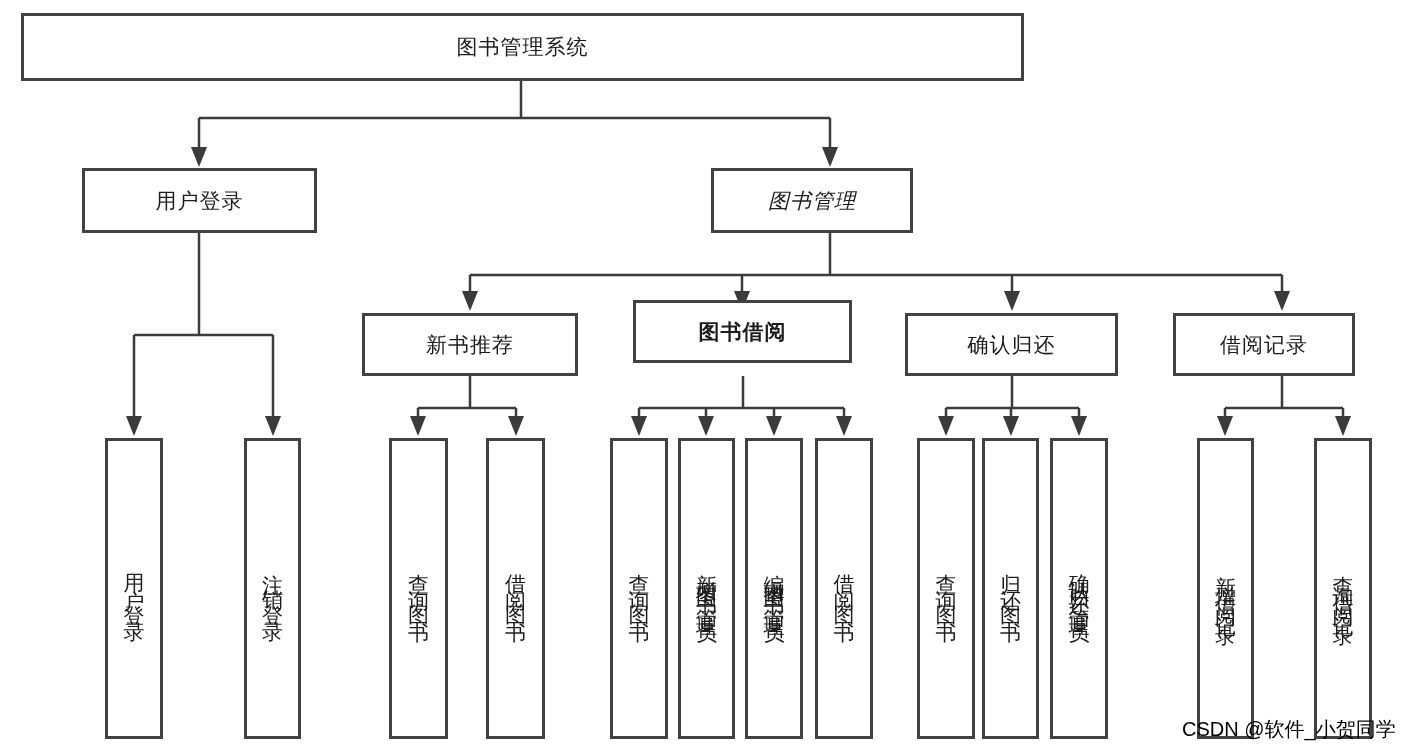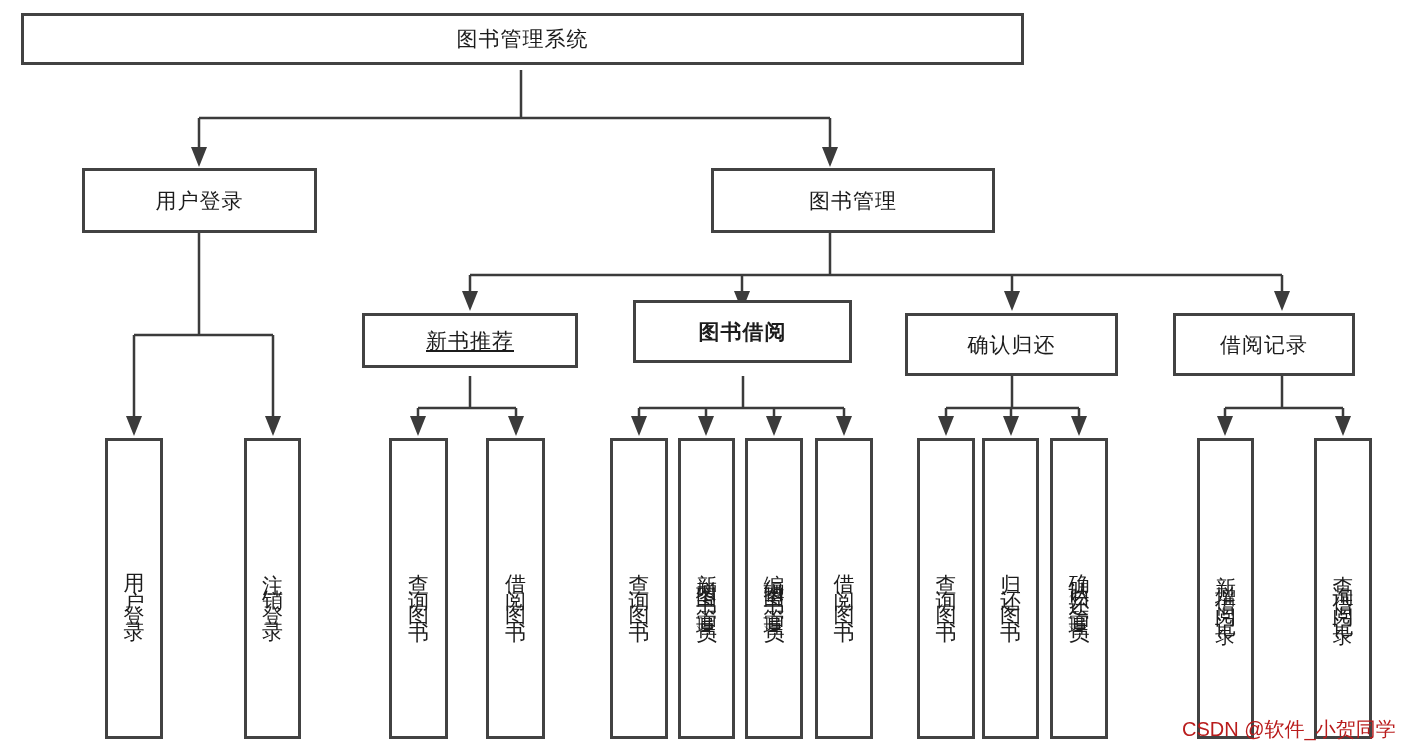--- a/index.html
+++ b/index.html
@@ -35,21 +35,21 @@
     text-orientation:mixed;
     font-size:21px;color:#1c1c1c;
   }
   .ls4{letter-spacing:16px;}
   .ls6{letter-spacing:10px;}
   .ls9{letter-spacing:7px;}
   .watermark{
     position:absolute;
     left:1182px;top:716px;
     font-size:20px;
-    color:#b91c1c;
+    color:#000000;
     white-space:nowrap;
     z-index:5;
   }
 </style>
 </head>
 <body>
 
 <div id="stage">
 
   <svg id="connectors" viewBox="0 0 1405 747" xmlns="http://www.w3.org/2000/svg">
@@ -85,26 +85,26 @@
       <polygon points="766,416 782,416 774,436"></polygon>
       <polygon points="836,416 852,416 844,436"></polygon>
       <polygon points="938,416 954,416 946,436"></polygon>
       <polygon points="1003,416 1019,416 1011,436"></polygon>
       <polygon points="1071,416 1087,416 1079,436"></polygon>
       <polygon points="1217,416 1233,416 1225,436"></polygon>
       <polygon points="1335,416 1351,416 1343,436"></polygon>
     </g>
   </svg>
 
-  <div class="node" style="left:21px;top:13px;width:1003px;height:52px;">图书管理系统</div>
+  <div class="node" style="left:21px;top:13px;width:1003px;height:68px;">图书管理系统</div>
 
   <div class="node" style="left:82px;top:168px;width:235px;height:65px;">用户登录</div>
-  <div class="node" style="left:711px;top:168px;width:284px;height:65px;">图书管理</div>
+  <div class="node" style="left:711px;top:168px;width:202px;height:65px;font-style:italic;">图书管理</div>
 
-  <div class="node" style="left:362px;top:313px;width:216px;height:55px;text-decoration:underline;">新书推荐</div>
+  <div class="node" style="left:362px;top:313px;width:216px;height:63px;">新书推荐</div>
   <div class="node" style="left:633px;top:300px;width:219px;height:63px;font-weight:bold;">图书借阅</div>
   <div class="node" style="left:905px;top:313px;width:213px;height:63px;">确认归还</div>
   <div class="node" style="left:1173px;top:313px;width:182px;height:63px;">借阅记录</div>
 
   <div class="leaf ls4" style="left:105px;width:58px;">用户登录</div>
   <div class="leaf ls4" style="left:244px;width:57px;">注销登录</div>
 
   <div class="leaf ls4" style="left:389px;width:59px;">查询图书</div>
   <div class="leaf ls4" style="left:486px;width:59px;">借阅图书</div>
 

